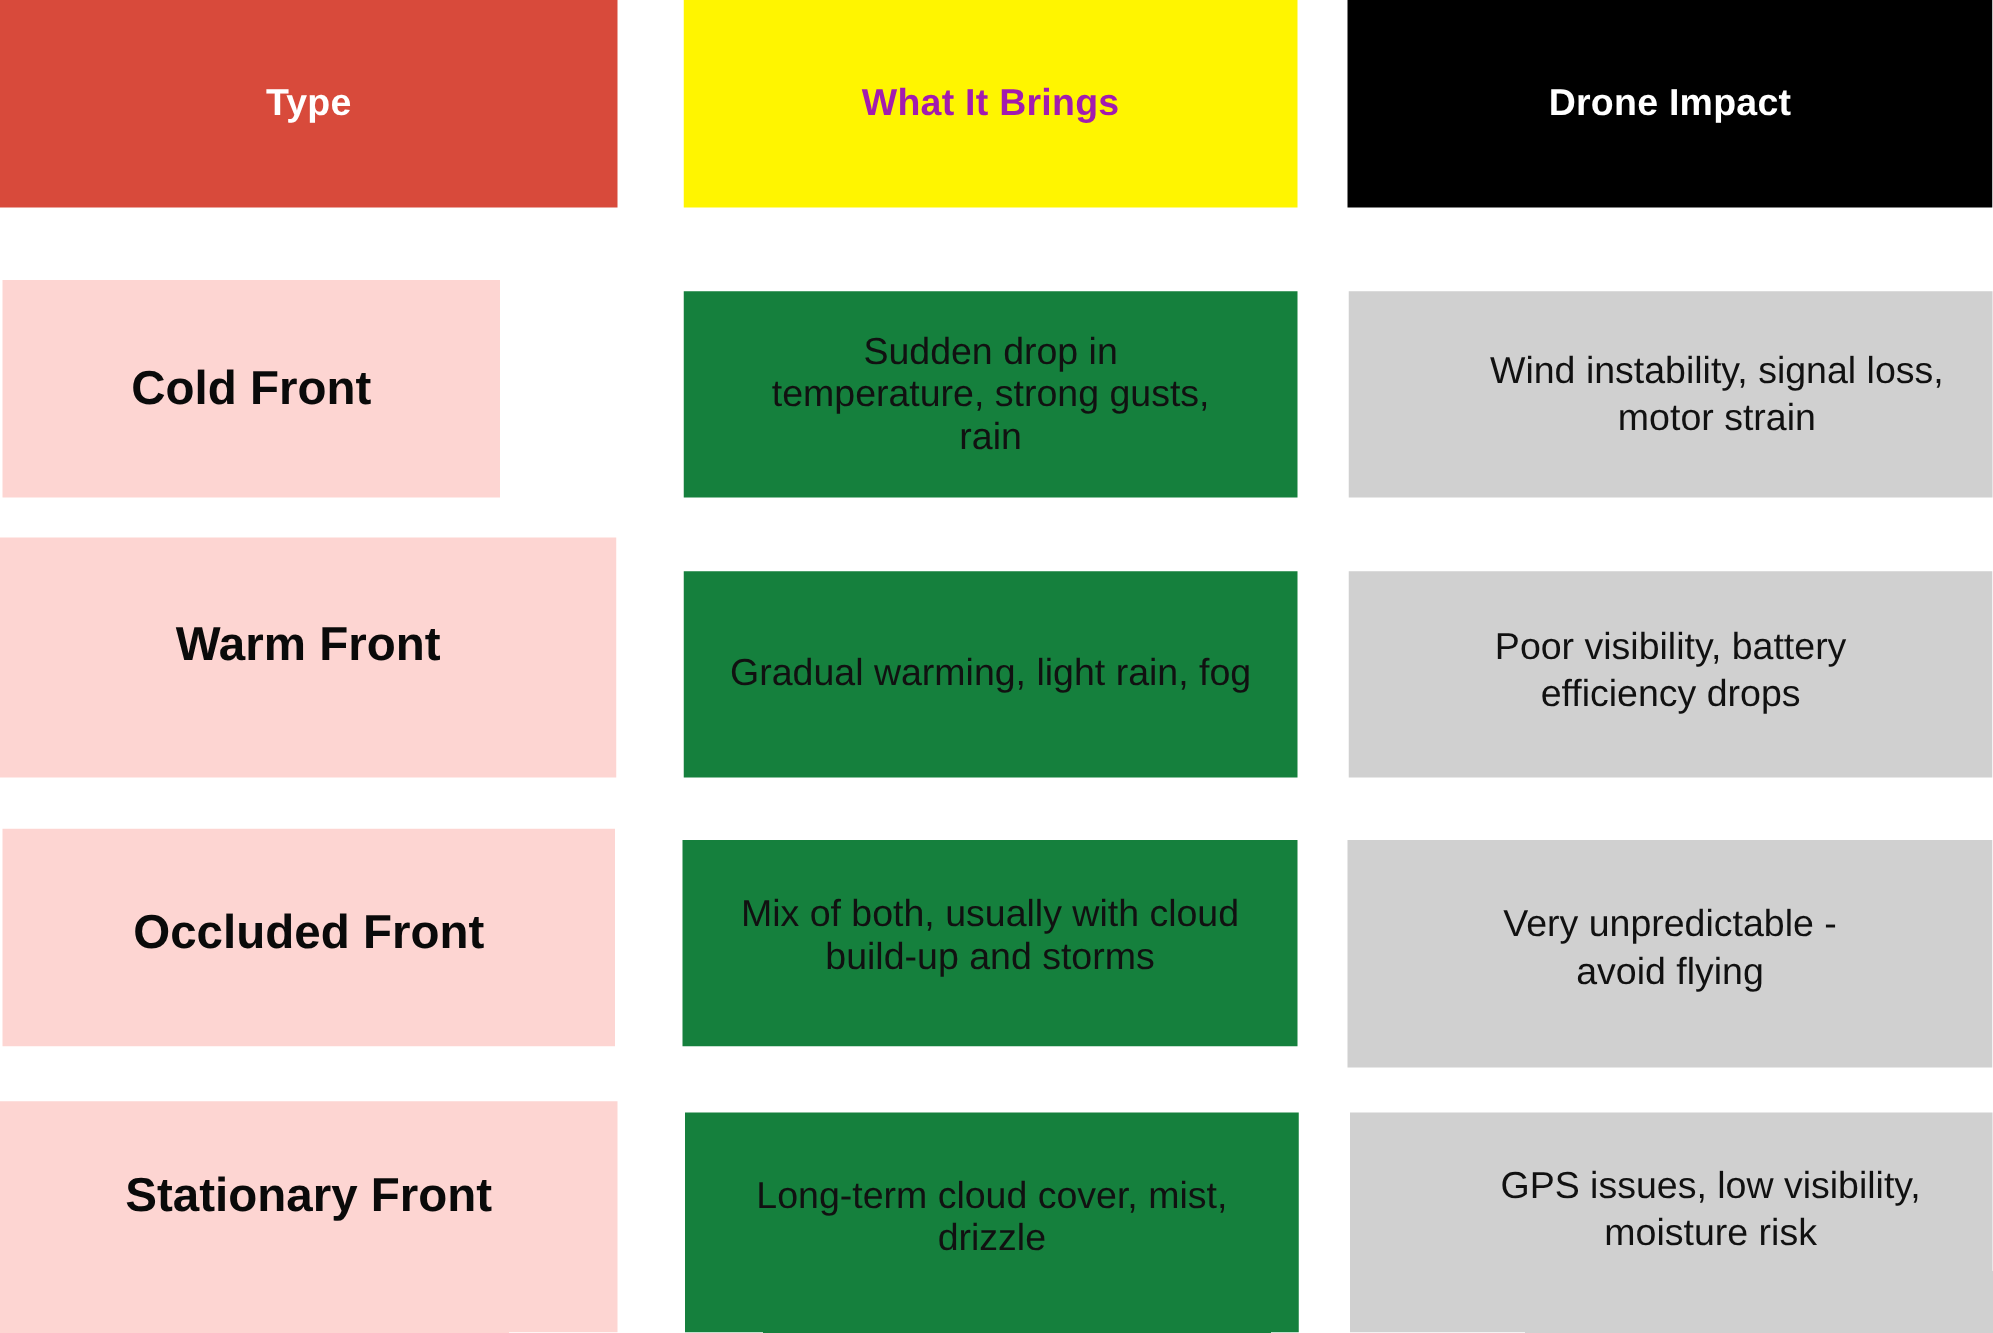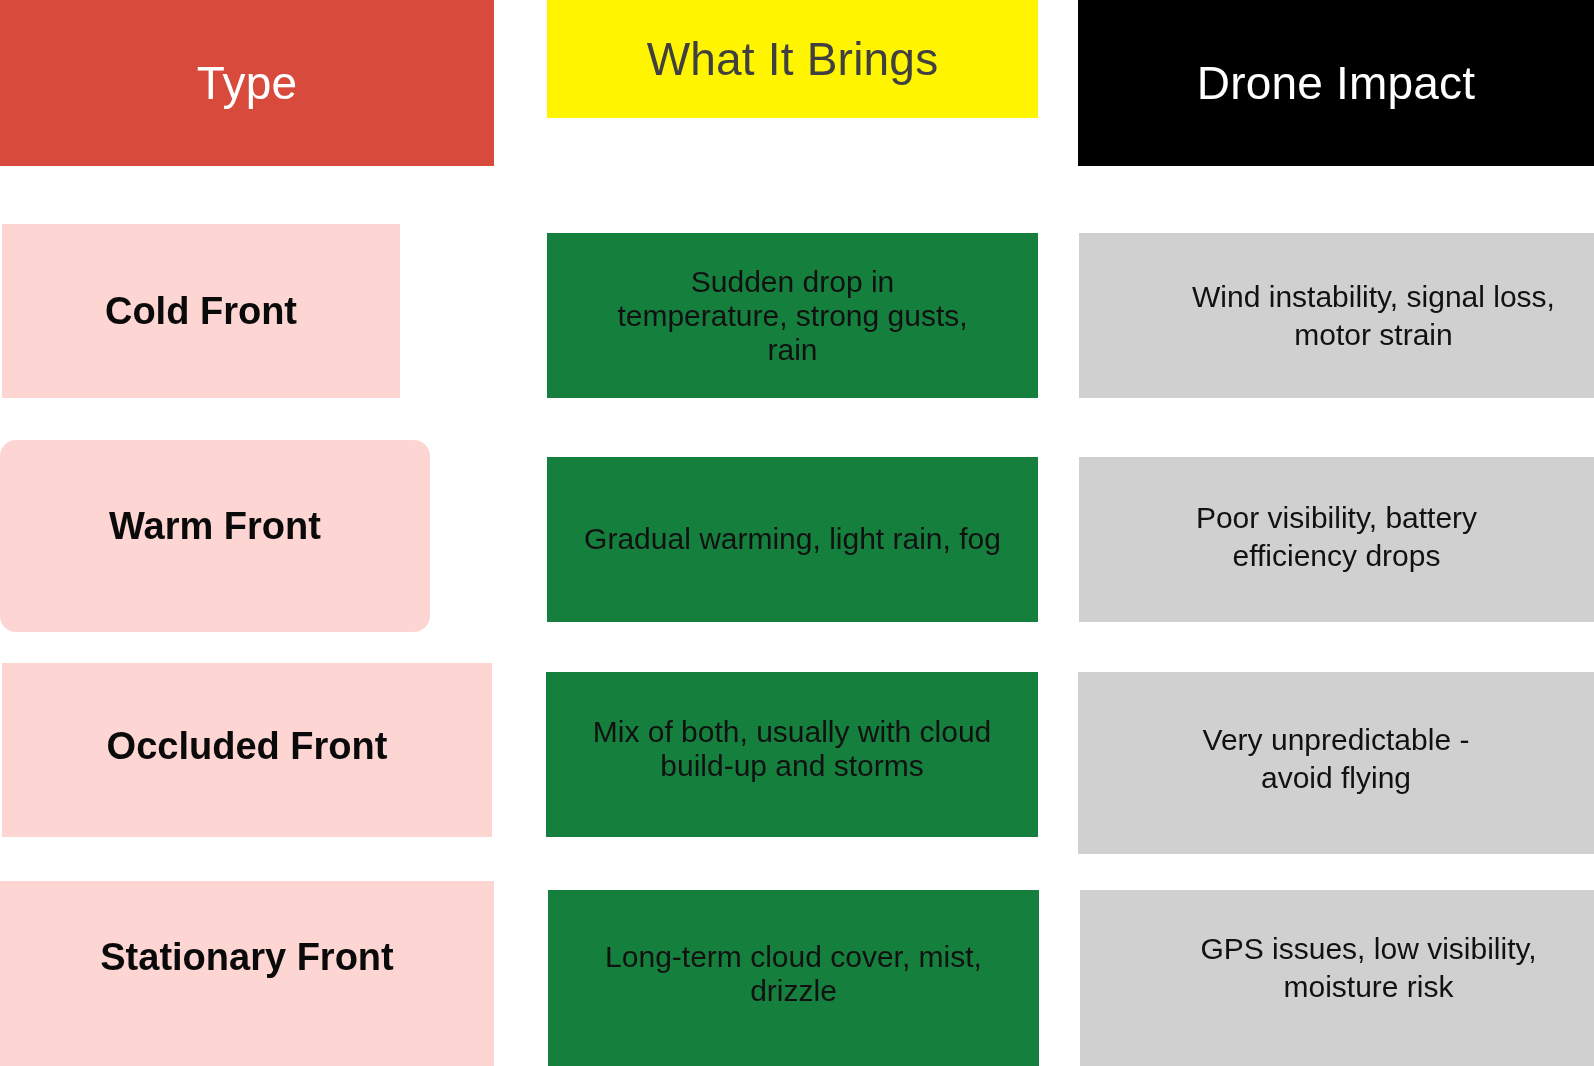--- a/index.html
+++ b/index.html
@@ -1,49 +1,49 @@
 <!DOCTYPE html>
 <html><head>
 <meta charset="utf-8">
 <style>
   html, body { margin: 0; padding: 0; background: #ffffff; }
   body { width: 1594px; height: 1066px; position: relative; overflow: hidden;
          font-family: "Liberation Sans", "DejaVu Sans", sans-serif; }
   .cell { position: absolute; display: flex; align-items: center; justify-content: center;
           text-align: center; box-sizing: border-box; }
-  .hdr { font-weight: normal; font-size: 46px; letter-spacing: 0.2px; }
+  .hdr { font-weight: bold; font-size: 30px; letter-spacing: 0.2px; }
   .type-cell { background: #fdd5d2; color: #0a0a0a; font-weight: bold; font-size: 38px; }
   .bring-cell { background: #15803d; color: #111111; font-size: 30px; line-height: 34px; padding: 0 30px; }
   .impact-cell { background: #d0d0d0; color: #111111; font-size: 30px; line-height: 38px; padding: 0 60px; }
   .txt { display: block; }
 </style>
 </head>
 <body>
 
 <div class="cell hdr" style="left:0;top:0;width:494px;height:166px;background:#d84a3b;color:#ffffff;">
   <span class="txt">Type</span>
 </div>
-<div class="cell hdr" style="left:547px;top:0;width:491px;height:118px;background:#fff500;color:#404040;">
+<div class="cell hdr" style="left:547px;top:0;width:491px;height:166px;background:#fff500;color:#a21caf;">
   <span class="txt">What It Brings</span>
 </div>
 <div class="cell hdr" style="left:1078px;top:0;width:516px;height:166px;background:#000000;color:#ffffff;">
   <span class="txt">Drone Impact</span>
 </div>
 
 <div class="cell type-cell" style="left:2px;top:224px;width:398px;height:174px;">
   <span class="txt">Cold Front</span>
 </div>
 <div class="cell bring-cell" style="left:547px;top:233px;width:491px;height:165px;">
   <span class="txt" style="padding:0 40px;">Sudden drop in temperature, strong gusts, rain</span>
 </div>
 <div class="cell impact-cell" style="left:1079px;top:233px;width:589px;height:165px;">
   <span class="txt" style="padding:0 20px;">Wind instability, signal loss, motor strain</span>
 </div>
 
-<div class="cell type-cell" style="left:0;top:440px;width:430px;height:192px;border-radius:16px;">
+<div class="cell type-cell" style="left:0;top:430px;width:493px;height:192px;">
   <span class="txt" style="margin-top:-20px;">Warm Front</span>
 </div>
 <div class="cell bring-cell" style="left:547px;top:457px;width:491px;height:165px;">
   <span class="txt" style="margin-top:-2px;">Gradual warming, light rain, fog</span>
 </div>
 <div class="cell impact-cell" style="left:1079px;top:457px;width:515px;height:165px;">
   <span class="txt" style="padding:0 20px;margin-top:-6px;">Poor visibility, battery efficiency drops</span>
 </div>
 
 <div class="cell type-cell" style="left:2px;top:663px;width:490px;height:174px;">

